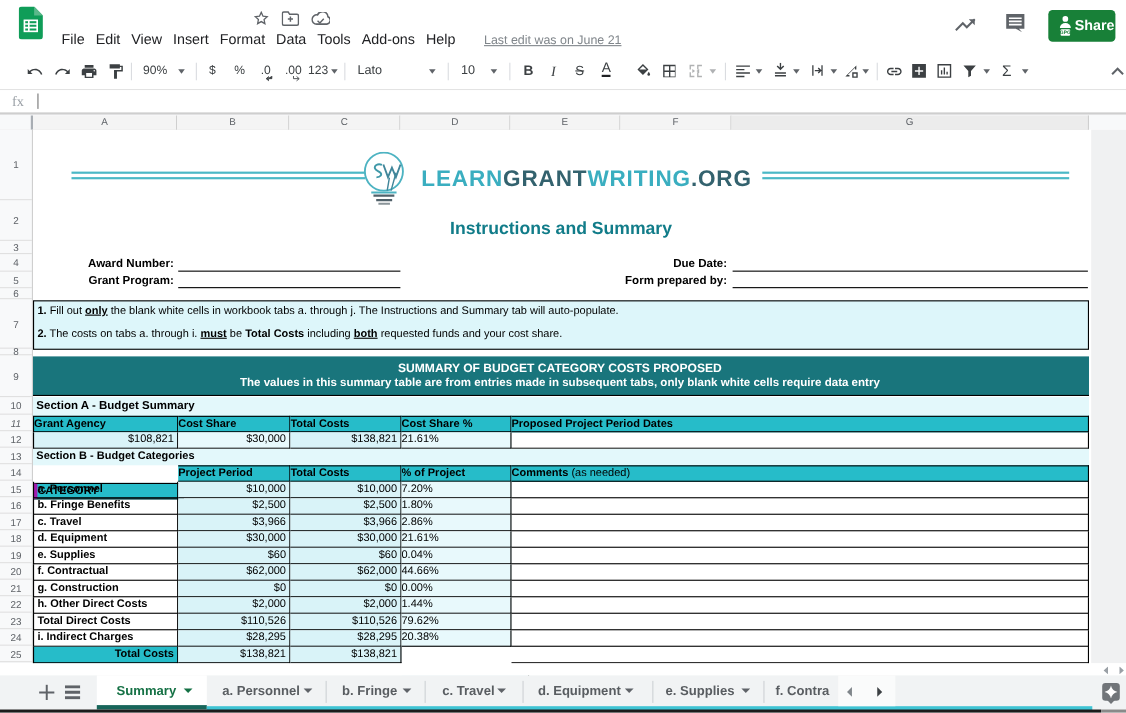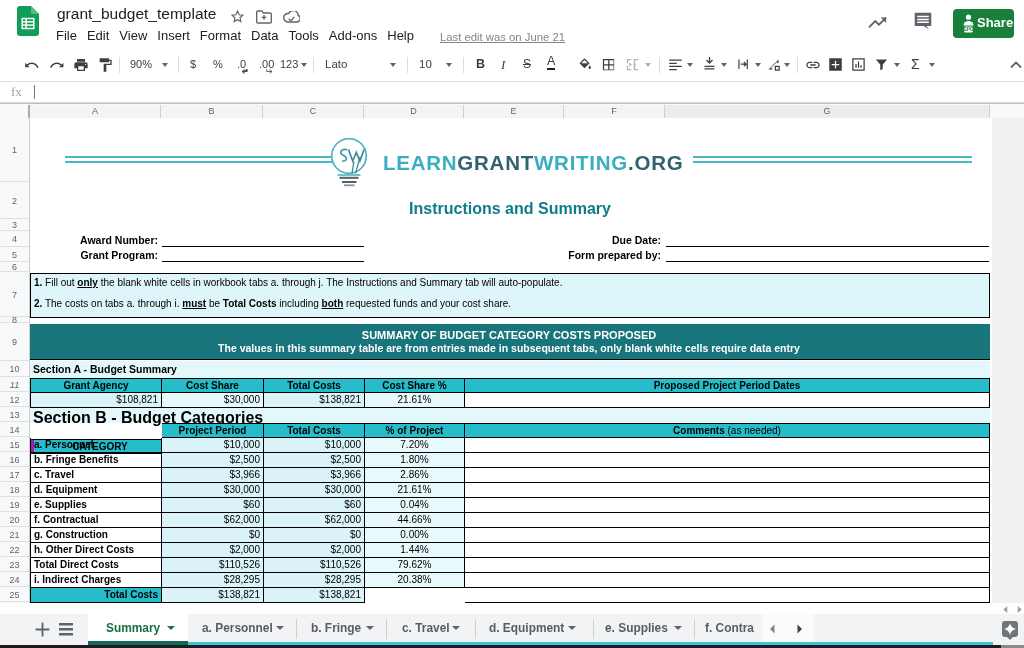--- a/index.html
+++ b/index.html
@@ -38,21 +38,21 @@
 
 #grid { position:absolute; left:0; top:118px; width:1024px; height:485px; background:#fff; }
 #rightgutter { position:absolute; left:992px; top:0; width:32px; height:485px; background:#f0f1f2; }
 #rowhdr { position:absolute; left:0; top:0; width:30px; height:485px; background:#f8f9fa; border-right:1px solid #cfcfcf; }
 .rownum { position:absolute; left:0; width:29px; text-align:center; font-size:9px; color:#5f6368; border-bottom:1px solid #e0e0e0; }
 
 
 .cell { position:absolute; overflow:hidden; white-space:nowrap; font-size:10px; color:#000; }
 .b { font-weight:bold; }
 .r { text-align:right; padding-right:3px; }
-.ctr { text-align:center; }
+.ctr { }
 .tr { text-align:right; padding-right:3px; }
 .teal { background:#26bcc9; }
 .dteal { background:#19757c; }
 .lcyan { background:#d9f3f8; }
 .vlcyan { background:#e8f9fc; }
 .tc { position:absolute; top:0; height:15px; line-height:14px; font-size:10px; border-right:1px solid #000; border-bottom:1px solid #000; overflow:hidden; white-space:nowrap; }
 
 
 #hscroll { position:absolute; left:0; top:603px; width:1024px; height:11px; background:#fff; }
 #tabbar { position:absolute; left:0; top:614px; width:1024px; height:31px; background:#f1f3f4; }
@@ -66,21 +66,20 @@
 
 <div id="topbar">
   <svg id="sheeticon" viewBox="0 0 22 30">
     <path d="M2 0 h12 l8 8 v19 a3 3 0 0 1 -3 3 H3 a3 3 0 0 1 -3 -3 V3 a3 3 0 0 1 3 -3 z" fill="#0f9d58"></path>
     <path d="M14 0 l8 8 h-8 z" fill="#5bb88a"></path>
     <rect x="5.2" y="12.5" width="11.6" height="10" fill="none" stroke="#fff" stroke-width="1.5"></rect>
     <line x1="5.2" y1="15.8" x2="16.8" y2="15.8" stroke="#fff" stroke-width="1.5"></line>
     <line x1="5.2" y1="19.1" x2="16.8" y2="19.1" stroke="#fff" stroke-width="1.5"></line>
     <line x1="9.2" y1="12.5" x2="9.2" y2="22.5" stroke="#fff" stroke-width="1.5"></line>
   </svg>
-  <div id="title">grant_budget_template</div>
   <svg class="abs" style="left:230px;top:9px;" width="15" height="15" viewBox="0 0 24 24">
         <path fill="none" stroke="#5f6368" stroke-width="1.9" d="M12 3.6 l2.6 5.6 6 .7 -4.5 4.1 1.2 6 -5.3 -3 -5.3 3 1.2 -6 -4.5 -4.1 6 -.7 z"></path>
       </svg>
   <svg class="abs" style="left:256px;top:10px;" width="16" height="14" viewBox="0 0 24 20">
         <path fill="none" stroke="#5f6368" stroke-width="2" d="M1 3 a2 2 0 0 1 2-2 h6 l2 3 h10 a2 2 0 0 1 2 2 v11 a2 2 0 0 1-2 2 H3 a2 2 0 0 1-2-2 z"></path>
         <path fill="#5f6368" d="M12 7 v7 M8.5 10.5 h7" stroke="#5f6368" stroke-width="2"></path>
       </svg>
   <svg class="abs" style="left:283px;top:11px;" width="17" height="12" viewBox="0 0 24 17">
         <path fill="none" stroke="#5f6368" stroke-width="2" d="M7 15.5 a6 6 0 1 1 1-11.9 a7 7 0 0 1 13.4 2.4 a5 5 0 0 1-1.4 9.5 z"></path>
         <path fill="none" stroke="#5f6368" stroke-width="1.8" d="M8 11 l3 3 5-5.5"></path>
@@ -263,21 +262,21 @@
     <div class="tc b ctr teal" style="left:335px;top:0;width:100px;border-top:1px solid #000;">Cost Share %</div>
     <div class="tc b ctr teal" style="left:435px;top:0;width:525px;border-top:1px solid #000;">Proposed Project Period Dates</div>
     <div class="tc r lcyan" style="left:0;top:15px;width:132px;border-left:1px solid #000;">$108,821</div>
     <div class="tc r vlcyan" style="left:132px;top:15px;width:102px;">$30,000</div>
     <div class="tc r lcyan" style="left:234px;top:15px;width:101px;">$138,821</div>
     <div class="tc ctr vlcyan" style="left:335px;top:15px;width:100px;">21.61%</div>
     <div class="tc" style="left:435px;top:15px;width:525px;"></div>
   </div>
 
   <div class="abs" style="left:30px;top:290px;width:960px;height:15px;background:#e3f8fb;">
-    <div class="abs b" style="left:3px;top:1px;font-size:16px;">Section B - Budget Categories</div>
+    <div class="abs b" style="left:3px;top:1px;font-size:10px;">Section B - Budget Categories</div>
   </div>
 
   <div class="abs" style="left:30px;top:305px;width:961px;height:15px;">
     <div class="tc b ctr teal" style="left:0;top:16px;width:137px;border-top:1px solid #000;border-left:4px solid #a21caf;">CATEGORY</div>
     <div class="tc b ctr teal" style="left:132px;top:0;width:102px;border-top:1px solid #000;">Project Period</div>
     <div class="tc b ctr teal" style="left:234px;top:0;width:101px;border-top:1px solid #000;">Total Costs</div>
     <div class="tc b ctr teal" style="left:335px;top:0;width:100px;border-top:1px solid #000;">% of Project</div>
     <div class="tc b ctr teal" style="left:435px;top:0;width:525px;border-top:1px solid #000;">Comments <span style="font-weight:normal;">(as needed)</span></div>
   </div>
 

